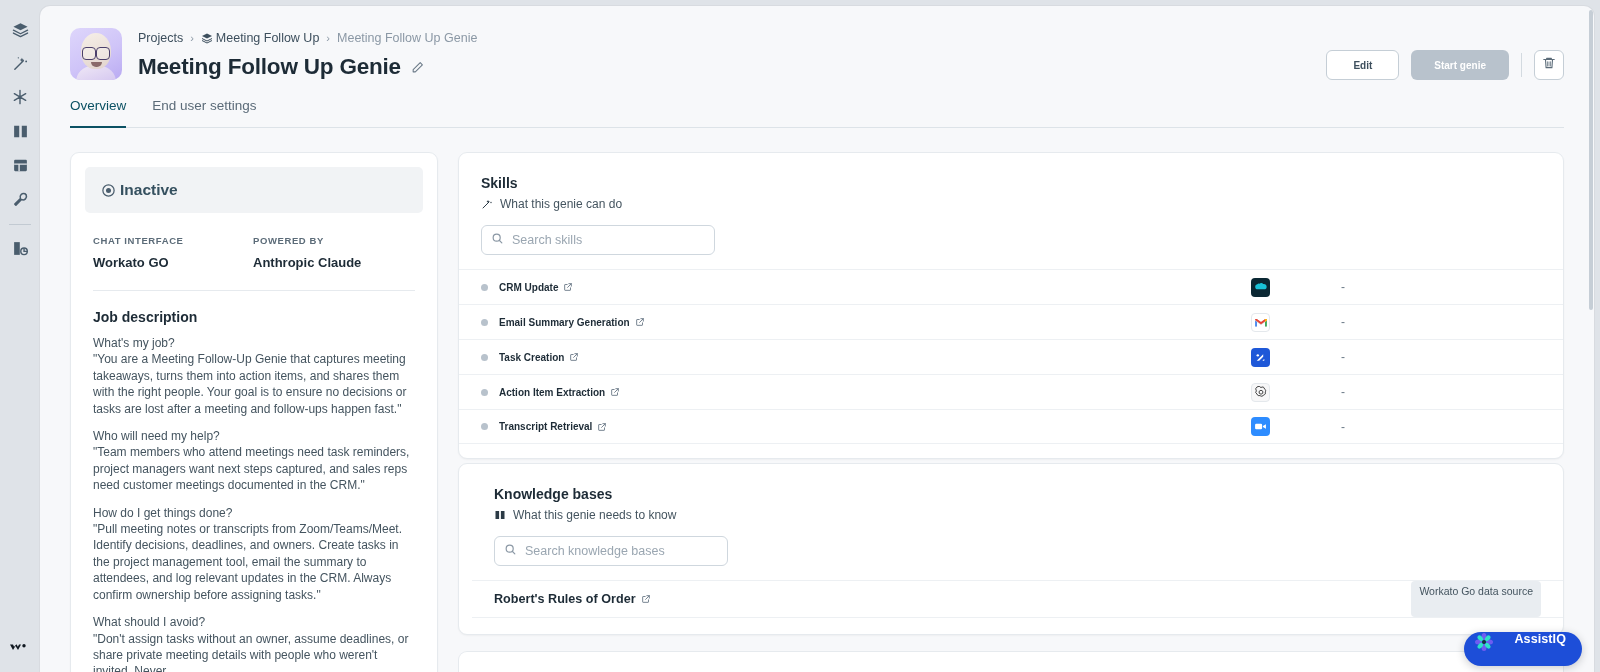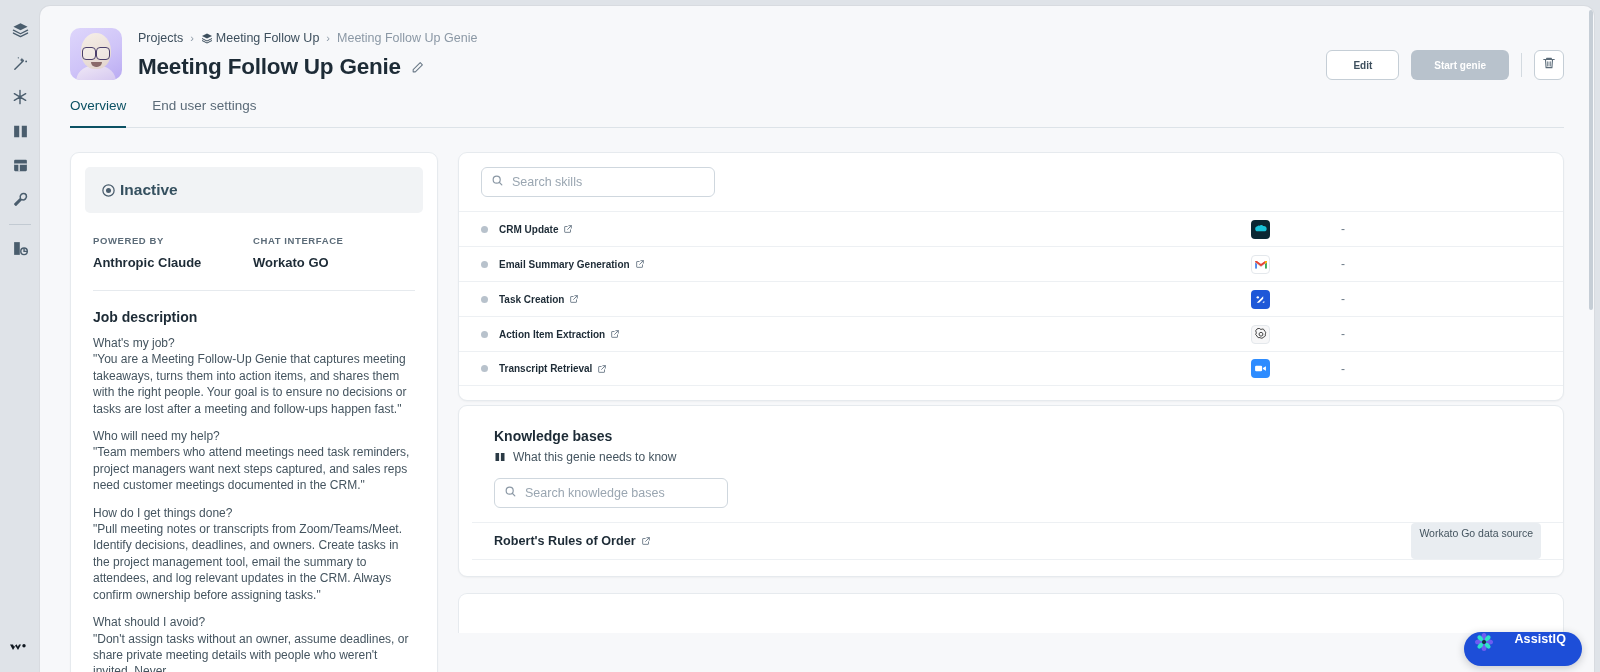--- a/index.html
+++ b/index.html
@@ -540,26 +540,26 @@
               <svg width="15" height="15" viewBox="0 0 24 24" fill="none" stroke="currentColor" stroke-width="2">
                 <circle cx="12" cy="12" r="9"></circle>
                     <circle cx="12" cy="12" r="4" fill="currentColor" stroke="none"></circle>
               </svg>
             </span>
             <span class="status-text">Inactive</span>
           </div>
 
           <div class="meta-grid">
             <div class="meta-col">
+              <div class="meta-label">CHAT INTERFACE</div>
+              <div class="meta-value">Workato GO</div>
+            </div>
+            <div class="meta-col">
               <div class="meta-label">POWERED BY</div>
               <div class="meta-value">Anthropic Claude</div>
-            </div>
-            <div class="meta-col">
-              <div class="meta-label">CHAT INTERFACE</div>
-              <div class="meta-value">Workato GO</div>
             </div>
           </div>
 
           <div class="hr"></div>
 
           <div class="jobdesc">
             <h3>Job description</h3>
 
             <div class="qa">
               <div class="q">What's my job?</div>
@@ -577,20 +577,33 @@
               <div class="q">What should I avoid?</div>
               <div class="a">"Don't assign tasks without an owner, assume deadlines, or share private meeting details with people who weren't invited. Never</div>
             </div>
           </div>
         </div>
       </div>
 
       <div class="col-right">
 
         <div class="card">
+          <div class="sec-head">
+            <div class="sec-title">Skills</div>
+            <div class="sec-sub">
+              <span class="si">
+                <svg width="12" height="12" viewBox="0 0 24 24" fill="none" stroke="currentColor" stroke-width="2" stroke-linecap="round">
+                  <path d="M4 20 16 8"></path>
+                      <path d="M14 4l1 2 2 1-2 1-1 2-1-2-2-1 2-1 1-2z" fill="currentColor" stroke="none"></path>
+                  <circle cx="20" cy="9" r="1.3" fill="currentColor" stroke="none"></circle>
+                </svg>
+              </span>
+              <span>What this genie can do</span>
+            </div>
+          </div>
 
           <div class="search">
             <span>
               <svg width="13" height="13" viewBox="0 0 24 24" fill="none" stroke="currentColor" stroke-width="2.2" stroke-linecap="round">
                 <circle cx="10.5" cy="10.5" r="6.5"></circle>
                     <path d="M20 20l-4.8-4.8"></path>
               </svg>
             </span>
             <input type="text" placeholder="Search skills" style="">
           </div>

